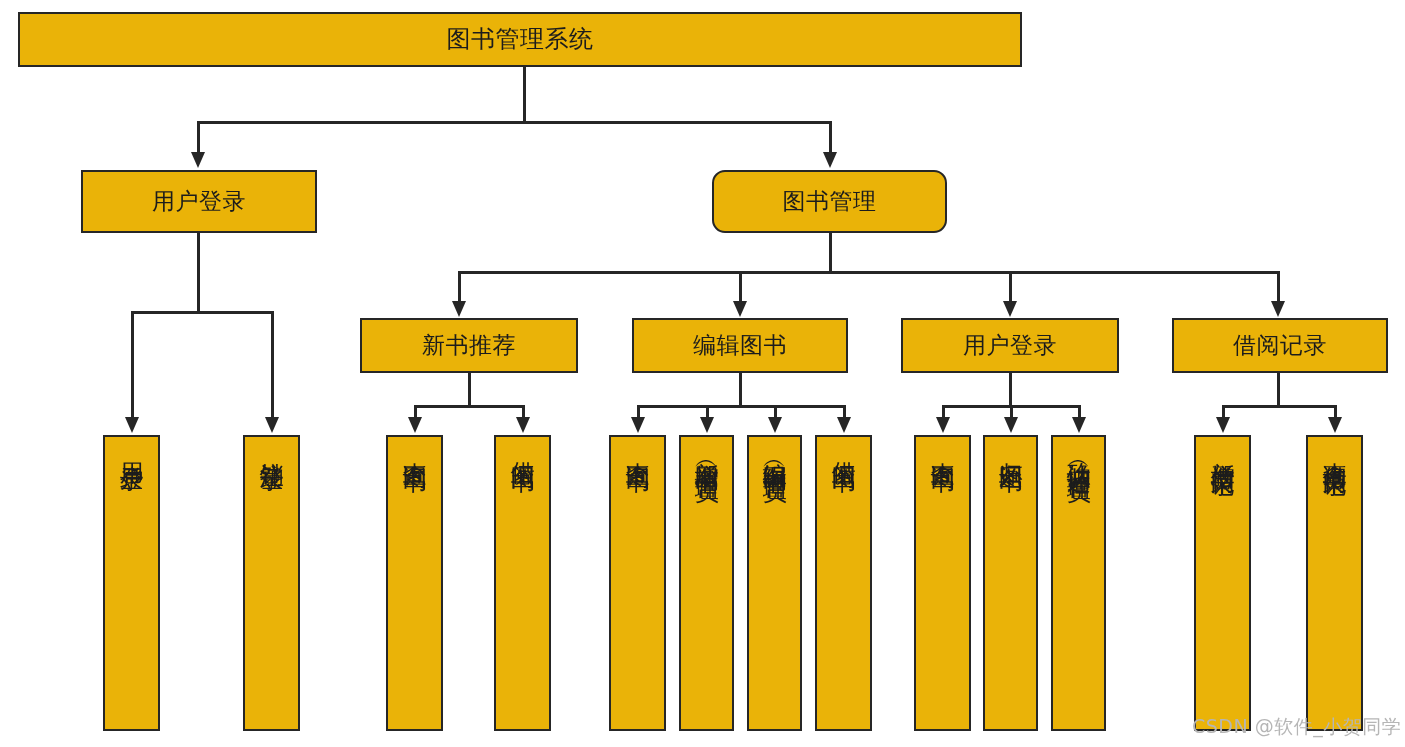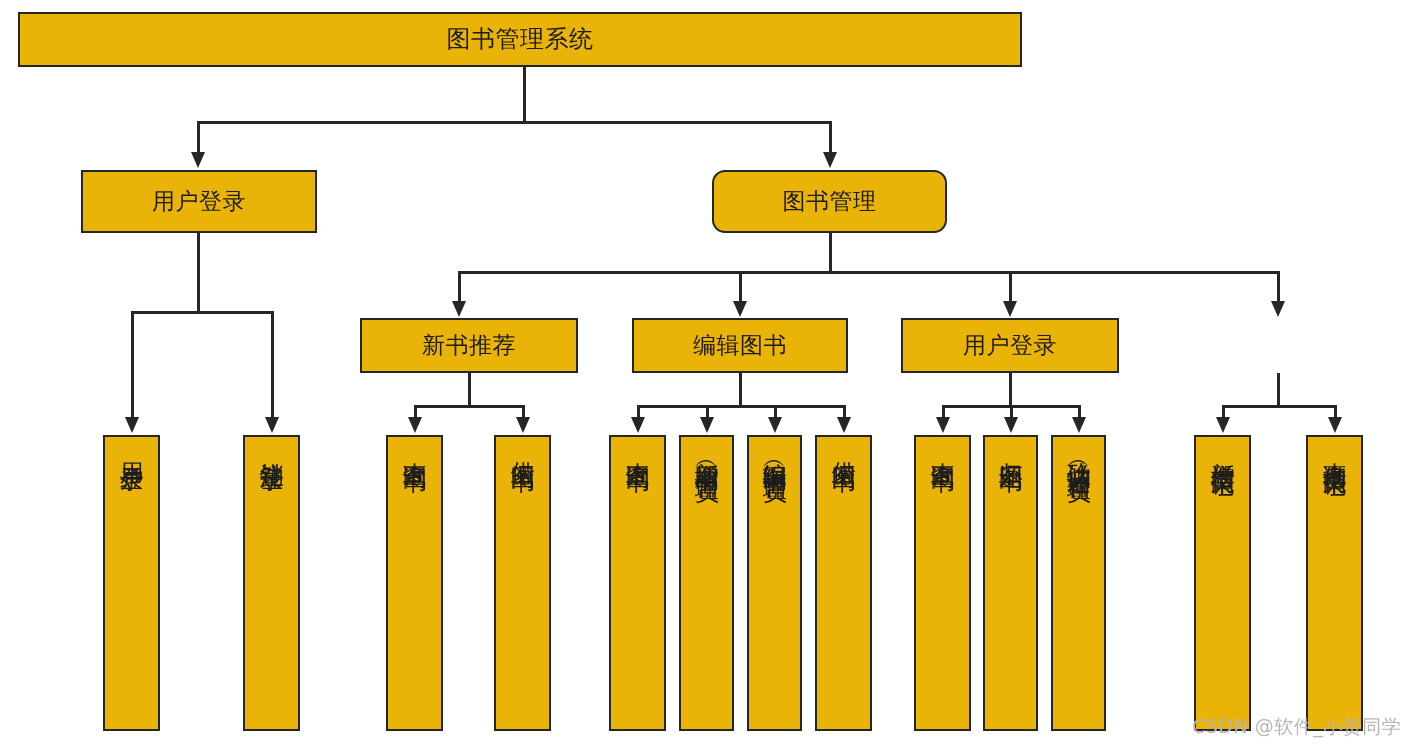--- a/index.html
+++ b/index.html
@@ -123,20 +123,23 @@
   <div class="arrow" style="left:1271px;top:301px;"></div>
 
   <div class="node" style="left:360px;top:318px;width:218px;height:55px;">
     <span class="label">新书推荐</span>
   </div>
   <div class="node" style="left:632px;top:318px;width:216px;height:55px;">
     <span class="label">编辑图书</span>
   </div>
   <div class="node" style="left:901px;top:318px;width:218px;height:55px;">
     <span class="label">用户登录</span>
+  </div>
+  <div class="node" style="left:1172px;top:318px;width:216px;height:55px;">
+    <span class="label">借阅记录</span>
   </div>
 
   <div class="conn v" style="left:468px;top:373px;height:34px;"></div>
   <div class="conn h" style="left:414px;top:405px;width:110px;"></div>
   <div class="conn v" style="left:414px;top:405px;height:14px;"></div>
   <div class="arrow" style="left:408px;top:417px;"></div>
   <div class="conn v" style="left:522px;top:405px;height:14px;"></div>
   <div class="arrow" style="left:516px;top:417px;"></div>
 
   <div class="conn v" style="left:739px;top:373px;height:34px;"></div>

